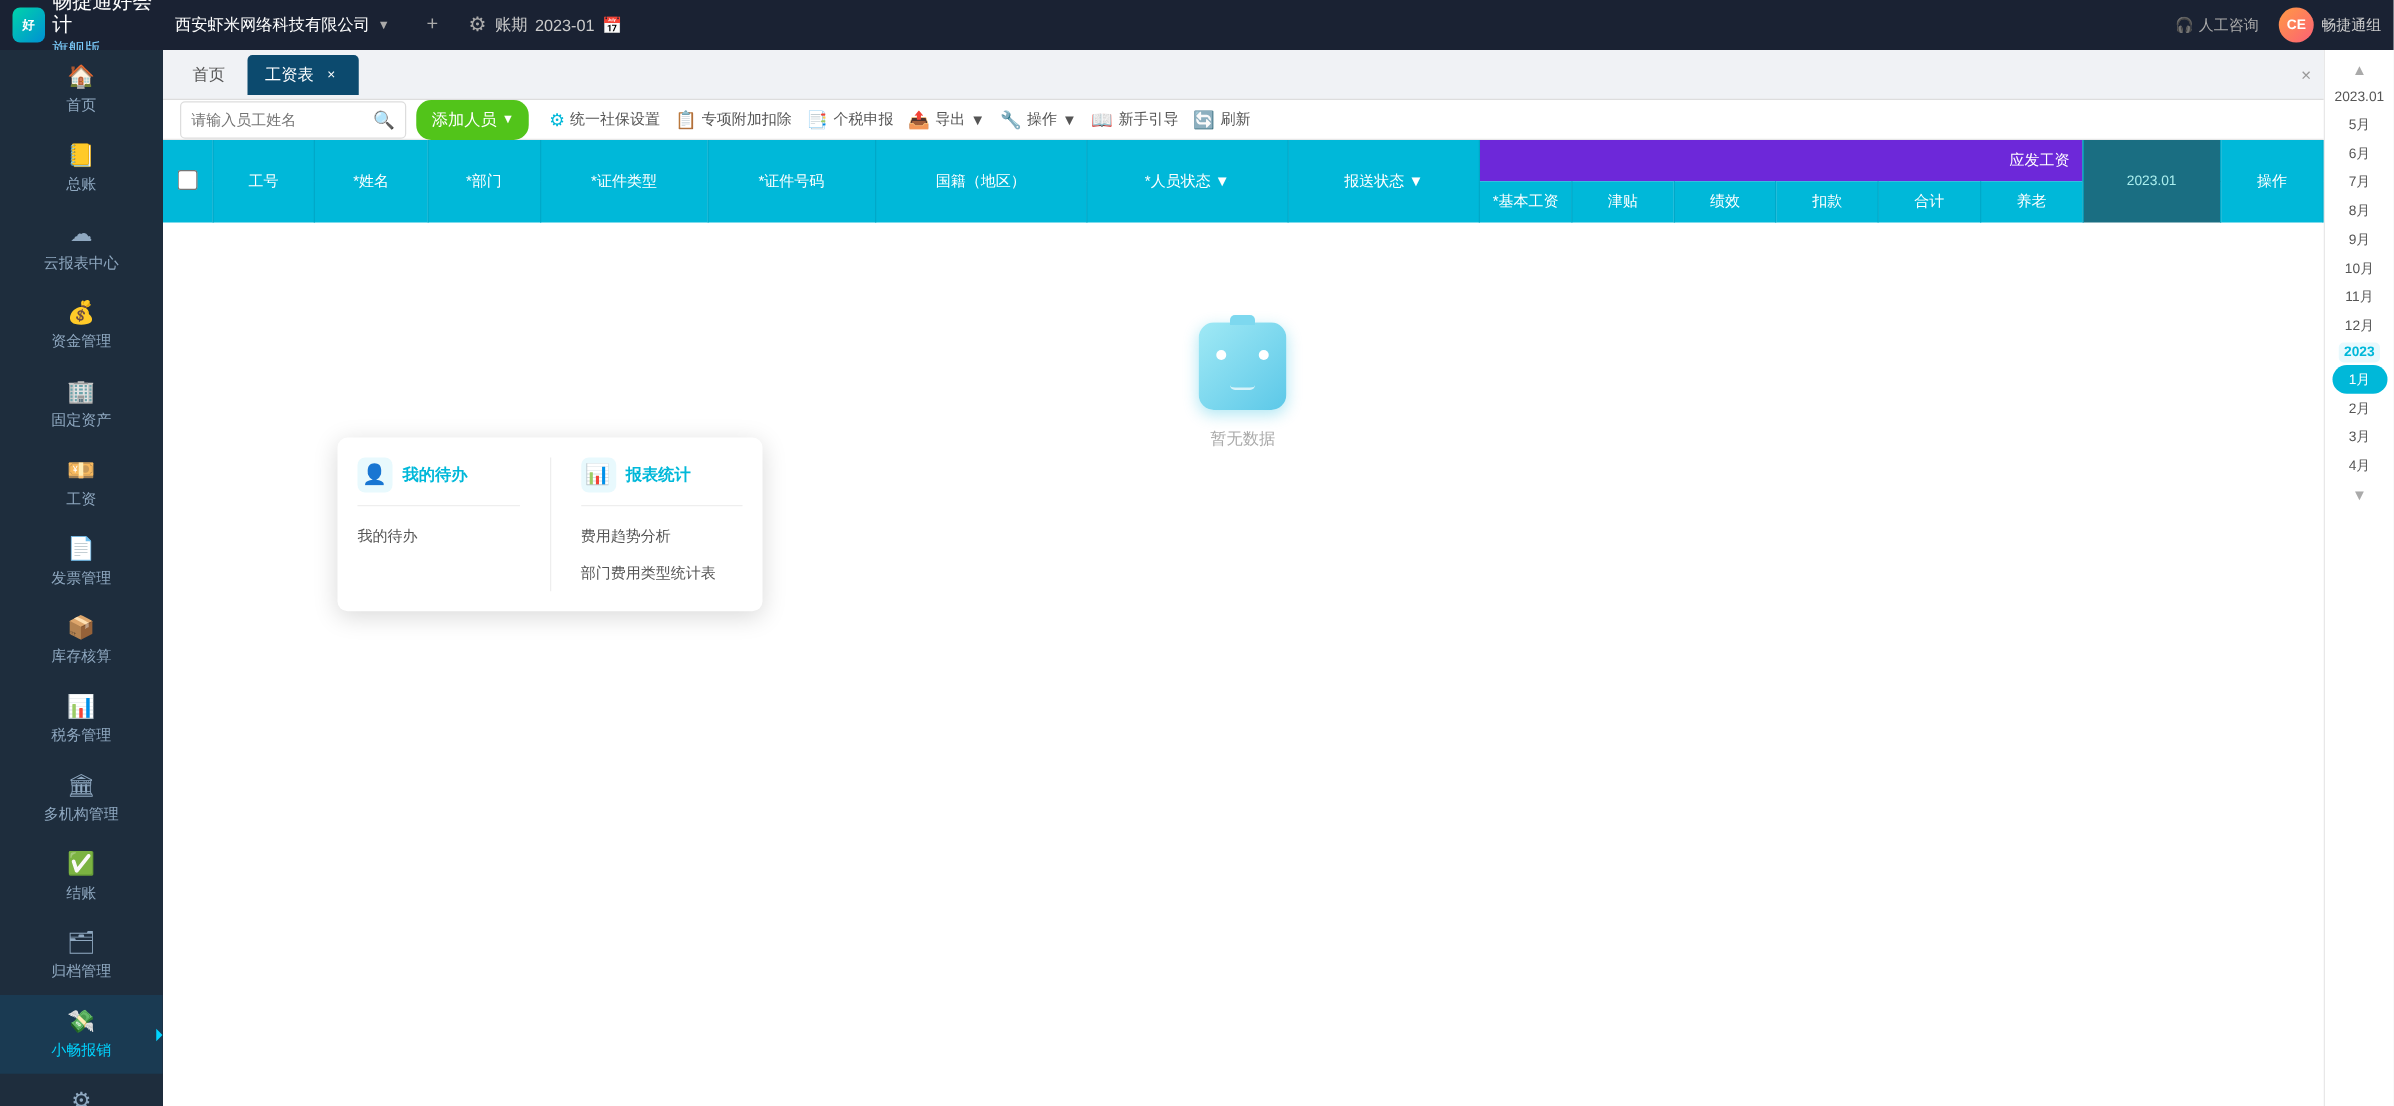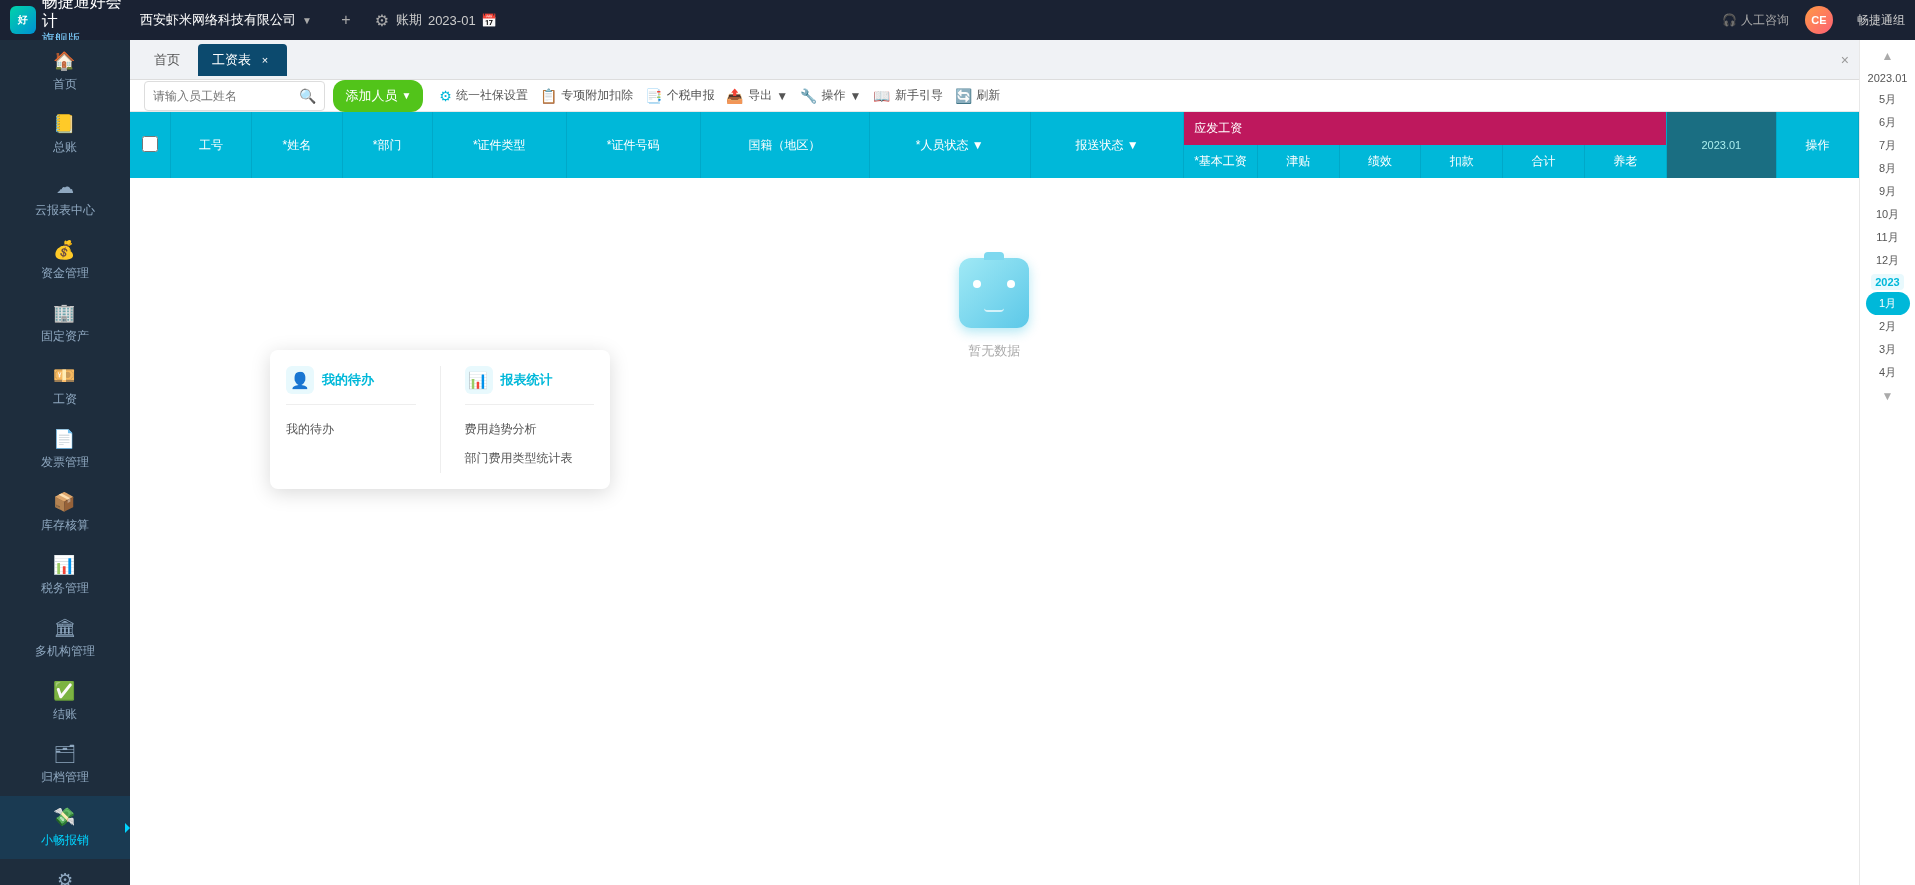--- a/index.html
+++ b/index.html
@@ -49,21 +49,21 @@
 
     .header-right {
       margin-left: auto;
       display: flex; align-items: center; gap: 16px;
     }
     .header-right .service-btn {
       display: flex; align-items: center; gap: 4px;
       color: #aaa; font-size: 12px; cursor: pointer;
     }
     .avatar-area {
-      display: flex; align-items: center; gap: 24px;
+      display: flex; align-items: center; gap: 6px;
       cursor: pointer;
       justify-content: space-between;
     }
     .avatar-circle {
       width: 28px; height: 28px; border-radius: 50%;
       background: linear-gradient(135deg, #ff9a44, #fc6076);
       display: flex; align-items: center; justify-content: center;
       color: white; font-size: 11px; font-weight: bold;
     }
     .avatar-name { color: #ccc; font-size: 12px; }
@@ -191,22 +191,22 @@
       color: white;
       font-size: 12px;
       font-weight: normal;
       padding: 8px 10px;
       text-align: center;
       border-right: 1px solid #00a8c8;
       white-space: nowrap;
     }
     .data-table th:first-child { width: 40px; }
     .data-table .th-group {
-      background: #be185d;
-      text-align: left;
+      background: #6d28d9;
+      text-align: right;
       font-size: 12px;
       color: white;
     }
     .checkbox-cell { text-align: center; }
     .th-checkbox {
       width: 16px; height: 16px; cursor: pointer; accent-color: #00b8d9;
     }
 
     
     .empty-state {

